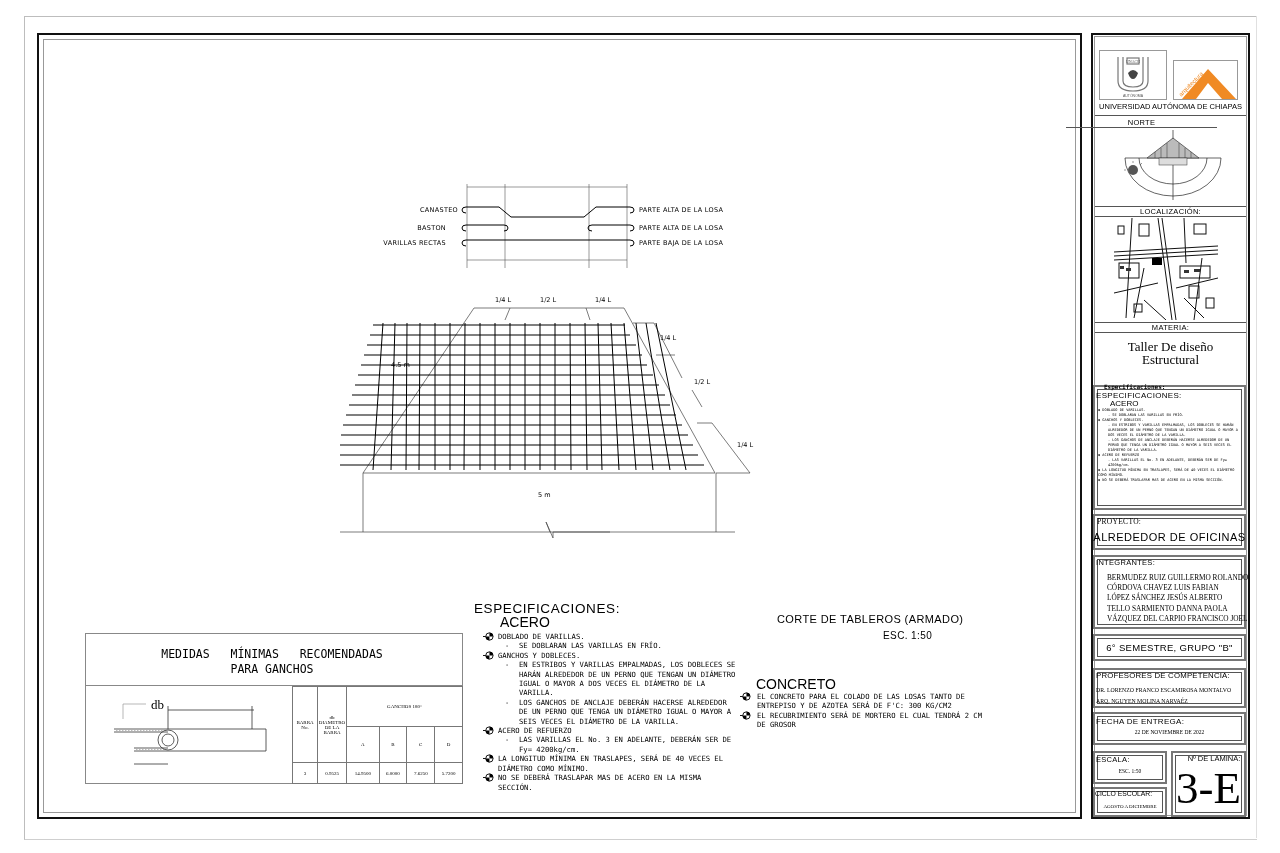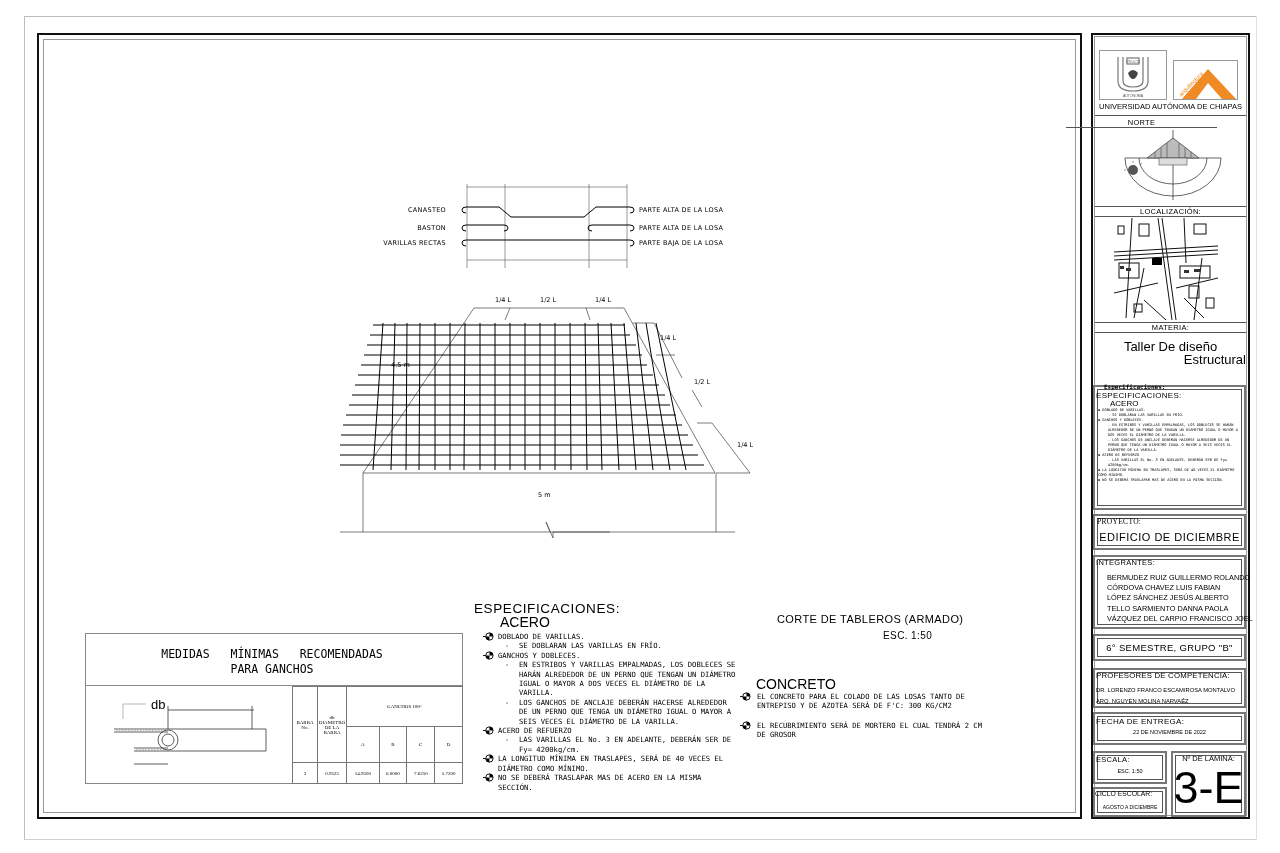--- a/index.html
+++ b/index.html
@@ -5,21 +5,21 @@
   html,body{margin:0;padding:0;background:#fff;}
   body{width:1280px;height:853px;position:relative;overflow:hidden;font-family:"Liberation Sans",sans-serif;color:#000;}
   .abs{position:absolute;}
   .outer-frame{left:24px;top:16px;width:1232px;height:822px;border:1px solid #bdbdbd;border-right:none;border-bottom:1px solid #cfcfcf;}
   .outer-frame-r{left:1256px;top:16px;width:0;height:822px;border-left:1px solid #e0e0e0;}
   .main-frame{left:37px;top:33px;width:1045px;height:786px;border:2px solid #111;box-sizing:border-box;}
   .main-inner{left:43px;top:39px;width:1033px;height:774px;border:1px solid #999;box-sizing:border-box;}
   .tb-frame{left:1091px;top:33px;width:159px;height:786px;border:2px solid #111;box-sizing:border-box;}
   .tb-inner{left:1094px;top:36px;width:153px;height:780px;border:1px solid #999;box-sizing:border-box;}
   .mono{font-family:"DejaVu Sans Mono","Liberation Mono",monospace;}
-  .serif{font-family:Liberation Sans, sans-serif;}
+  .serif{font-family:Liberation Serif, serif;}
   .box{border:1px solid #555;box-sizing:border-box;background:#fff;}
   .box2{border:2px solid #777;box-sizing:border-box;outline:1px solid #555;outline-offset:-5px;background:#fff;}
   .lbl{font-size:7.5px;letter-spacing:0.3px;}
   .dlabel{font-size:6.5px;font-family:"DejaVu Sans",sans-serif;letter-spacing:0.3px;}
   .spec-item{font-size:7.2px;line-height:9.4px;}
   .bullet{display:inline-block;width:11px;height:11px;}
   table.gt{border-collapse:collapse;font-family:"Liberation Serif",serif;font-size:5px;text-align:center;}
   table.gt td{border:1px solid #777;padding:0;}
 </style>
 </head>
@@ -51,21 +51,21 @@
       <path d="M86,45 q-4,0 -4,3 q0,3 4,3"></path>
       <path d="M86,45 L124,45 q4,0 4,3 q0,3 -4,3"></path>
       <path d="M250,45 L212,45 q-4,0 -4,3 q0,3 4,3"></path>
       <path d="M250,45 q4,0 4,3 q0,3 -4,3"></path>
 
       <path d="M86,60 q-4,0 -4,3 q0,3 4,3"></path>
       <line x1="86" y1="60" x2="250" y2="60"></line>
       <path d="M250,60 q4,0 4,3 q0,3 -4,3"></path>
     </g>
   </svg>
-  <div class="abs dlabel" style="left:0;top:26px;width:66px;text-align:right;">CANASTEO</div>
+  <div class="abs dlabel" style="left:12px;top:26px;width:66px;text-align:right;">CANASTEO</div>
   <div class="abs dlabel" style="left:0;top:44px;width:66px;text-align:right;">BASTON</div>
   <div class="abs dlabel" style="left:0;top:59px;width:66px;text-align:right;">VARILLAS RECTAS</div>
   <div class="abs dlabel" style="left:259px;top:26px;white-space:nowrap;">PARTE ALTA DE LA LOSA</div>
   <div class="abs dlabel" style="left:259px;top:44px;white-space:nowrap;">PARTE ALTA DE LA LOSA</div>
   <div class="abs dlabel" style="left:259px;top:59px;white-space:nowrap;">PARTE BAJA DE LA LOSA</div>
 </div>
 
 <div class="abs" style="left:340px;top:290px;width:430px;height:260px;">
   <svg width="430" height="260" viewBox="0 0 430 260">
 
@@ -277,21 +277,21 @@
 <div class="abs mono" style="left:740px;top:692px;width:250px;">
   <div class="spec-item" style="position:relative;padding-left:17px;">
     <svg class="bullet abs" style="left:0;top:-1px;" viewBox="0 0 12 12">
         <circle cx="7" cy="6" r="4" fill="#fff" stroke="#000"></circle>
         <path d="M7,2 A4,4 0 0 1 11,6 L7,6Z" fill="#000"></path>
         <path d="M7,6 L3,6 A4,4 0 0 0 7,10Z" fill="#000"></path>
         <line x1="0" y1="6" x2="3" y2="6" stroke="#000"></line>
       </svg>
     <span>EL CONCRETO PARA EL COLADO DE LAS LOSAS TANTO DE ENTREPISO Y DE AZOTEA SERÁ DE F'C: 300 KG/CM2</span>
   </div>
-  <div class="spec-item" style="position:relative;padding-left:17px;margin-top:10px;">
+  <div class="spec-item" style="position:relative;padding-left:17px;margin-top:0;">
     <svg class="bullet abs" style="left:0;top:-1px;" viewBox="0 0 12 12">
         <circle cx="7" cy="6" r="4" fill="#fff" stroke="#000"></circle>
         <path d="M7,2 A4,4 0 0 1 11,6 L7,6Z" fill="#000"></path>
         <path d="M7,6 L3,6 A4,4 0 0 0 7,10Z" fill="#000"></path>
         <line x1="0" y1="6" x2="3" y2="6" stroke="#000"></line>
       </svg>
     <span>EL RECUBRIMIENTO SERÁ DE MORTERO EL CUAL TENDRÁ 2 CM DE GROSOR</span>
   </div>
 </div>
 
@@ -377,41 +377,41 @@
         <rect x="6" y="48" width="4" height="3"></rect>
         <rect x="12" y="50" width="5" height="3"></rect>
         <rect x="70" y="52" width="5" height="3"></rect>
         <rect x="80" y="51" width="6" height="3"></rect>
       </g>
   </svg>
 </div>
 
 <div class="abs lbl" style="left:1095px;top:322px;width:151px;text-align:center;border-top:1px solid #555;border-bottom:1px solid #555;">MATERIA:</div>
 <div class="abs serif" style="left:1095px;top:339px;width:151px;text-align:center;font-size:13px;">Taller De diseño</div>
-<div class="abs serif" style="left:1095px;top:352px;width:151px;text-align:right;font-size:13px;">Estructural</div>
+<div class="abs serif" style="left:1095px;top:352px;width:151px;text-align:center;font-size:13px;">Estructural</div>
 
 <div class="abs box2" style="left:1093px;top:385px;width:153px;height:125px;"></div>
 <div class="abs mono" style="left:1104px;top:383px;font-size:6px;font-weight:bold;">Especificaciones:</div>
 <div class="abs" style="left:1096px;top:391px;font-size:8px;letter-spacing:0.3px;">ESPECIFICACIONES:</div>
 <div class="abs" style="left:1110px;top:399px;font-size:8px;">ACERO</div>
 <div class="abs mono" style="left:1098px;top:408px;width:144px;font-size:3.6px;line-height:5px;">
   <div>◆ <span>DOBLADO DE VARILLAS.</span></div>
   <div style="padding-left:10px;">- <span>SE DOBLARAN LAS VARILLAS EN FRÍO.</span></div>
   <div>◆ <span>GANCHOS Y DOBLECES.</span></div>
   <div style="padding-left:10px;">- <span>EN ESTRIBOS Y VARILLAS EMPALMADAS, LOS DOBLECES SE HARÁN ALREDEDOR DE UN PERNO QUE TENGAN UN DIÁMETRO IGUAL O MAYOR A DOS VECES EL DIÁMETRO DE LA VARILLA.</span></div>
   <div style="padding-left:10px;">- <span>LOS GANCHOS DE ANCLAJE DEBERÁN HACERSE ALREDEDOR DE UN PERNO QUE TENGA UN DIÁMETRO IGUAL O MAYOR A SEIS VECES EL DIÁMETRO DE LA VARILLA.</span></div>
   <div>◆ <span>ACERO DE REFUERZO</span></div>
   <div style="padding-left:10px;">- <span>LAS VARILLAS EL No. 3 EN ADELANTE, DEBERÁN SER DE Fy= 4200kg/cm.</span></div>
   <div>◆ <span>LA LONGITUD MÍNIMA EN TRASLAPES, SERÁ DE 40 VECES EL DIÁMETRO COMO MÍNIMO.</span></div>
   <div>◆ <span>NO SE DEBERÁ TRASLAPAR MAS DE ACERO EN LA MISMA SECCIÓN.</span></div>
 </div>
 
 <div class="abs box2" style="left:1093px;top:514px;width:153px;height:36px;"></div>
 <div class="abs lbl" style="left:1097px;top:517px;font-family:Liberation Serif, serif;">PROYECTO:</div>
-<div class="abs" style="left:1093px;top:531px;width:153px;text-align:center;font-size:11px;letter-spacing:0.5px;">EDIFICIO DE DICIEMBRE</div>
+<div class="abs" style="left:1093px;top:531px;width:153px;text-align:center;font-size:11px;letter-spacing:0.5px;">ALREDEDOR DE OFICINAS</div>
 
 <div class="abs box2" style="left:1093px;top:555px;width:153px;height:74px;"></div>
 <div class="abs lbl" style="left:1096px;top:558px;">INTEGRANTES:</div>
 <div class="abs serif" style="left:1107px;top:573px;font-size:7.3px;line-height:10.2px;white-space:nowrap;">
   <div>BERMUDEZ RUIZ GUILLERMO ROLANDO</div>
   <div>CÓRDOVA CHAVEZ LUIS FABIAN</div>
   <div>LÓPEZ SÁNCHEZ JESÚS ALBERTO</div>
   <div>TELLO SARMIENTO DANNA PAOLA</div>
   <div>VÁZQUEZ DEL CARPIO FRANCISCO JOEL</div>
 </div>
@@ -432,14 +432,14 @@
 
 <div class="abs box2" style="left:1093px;top:751px;width:74px;height:33px;"></div>
 <div class="abs lbl" style="left:1096px;top:755px;">ESCALA:</div>
 <div class="abs serif" style="left:1093px;top:768px;width:74px;text-align:center;font-size:5.5px;">ESC. 1:50</div>
 
 <div class="abs box2" style="left:1093px;top:787px;width:74px;height:30px;"></div>
 <div class="abs" style="left:1095px;top:790px;font-size:6.8px;white-space:nowrap;">CICLO ESCOLAR:</div>
 <div class="abs serif" style="left:1093px;top:804px;width:74px;text-align:center;font-size:5px;white-space:nowrap;">AGOSTO A DICIEMBRE</div>
 
 <div class="abs box2" style="left:1171px;top:751px;width:75px;height:66px;"></div>
-<div class="abs" style="left:1171px;top:754px;width:75px;text-align:center;font-size:7.5px;white-space:nowrap;">Nº DE LAMINA:</div>
+<div class="abs" style="left:1171px;top:754px;width:86px;text-align:center;font-size:7.5px;white-space:nowrap;">Nº DE LAMINA:</div>
 <div class="abs serif" style="left:1171px;top:760px;width:75px;text-align:center;font-size:45px;line-height:56px;">3-E</div>
 
 </body></html>

